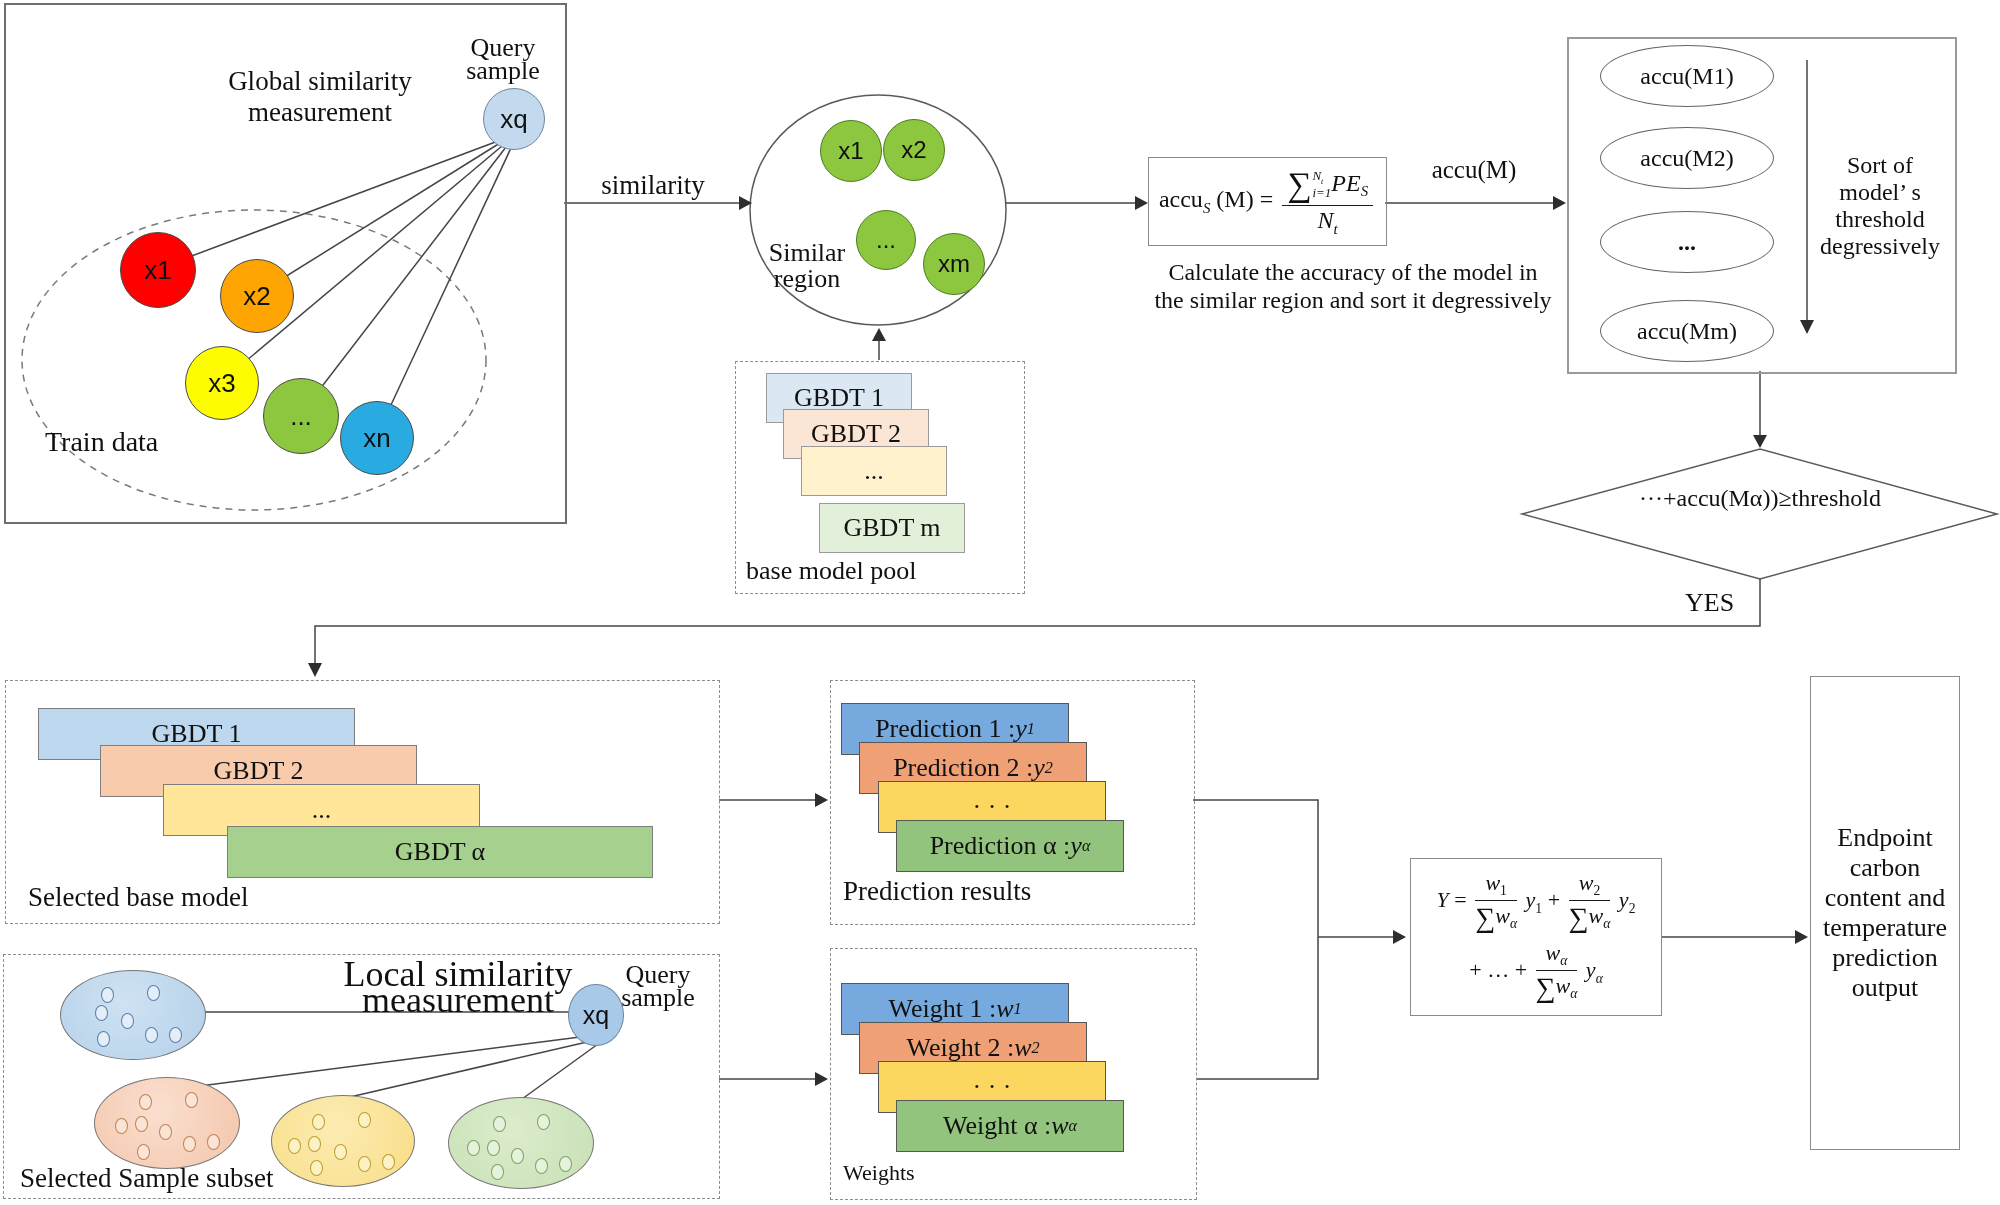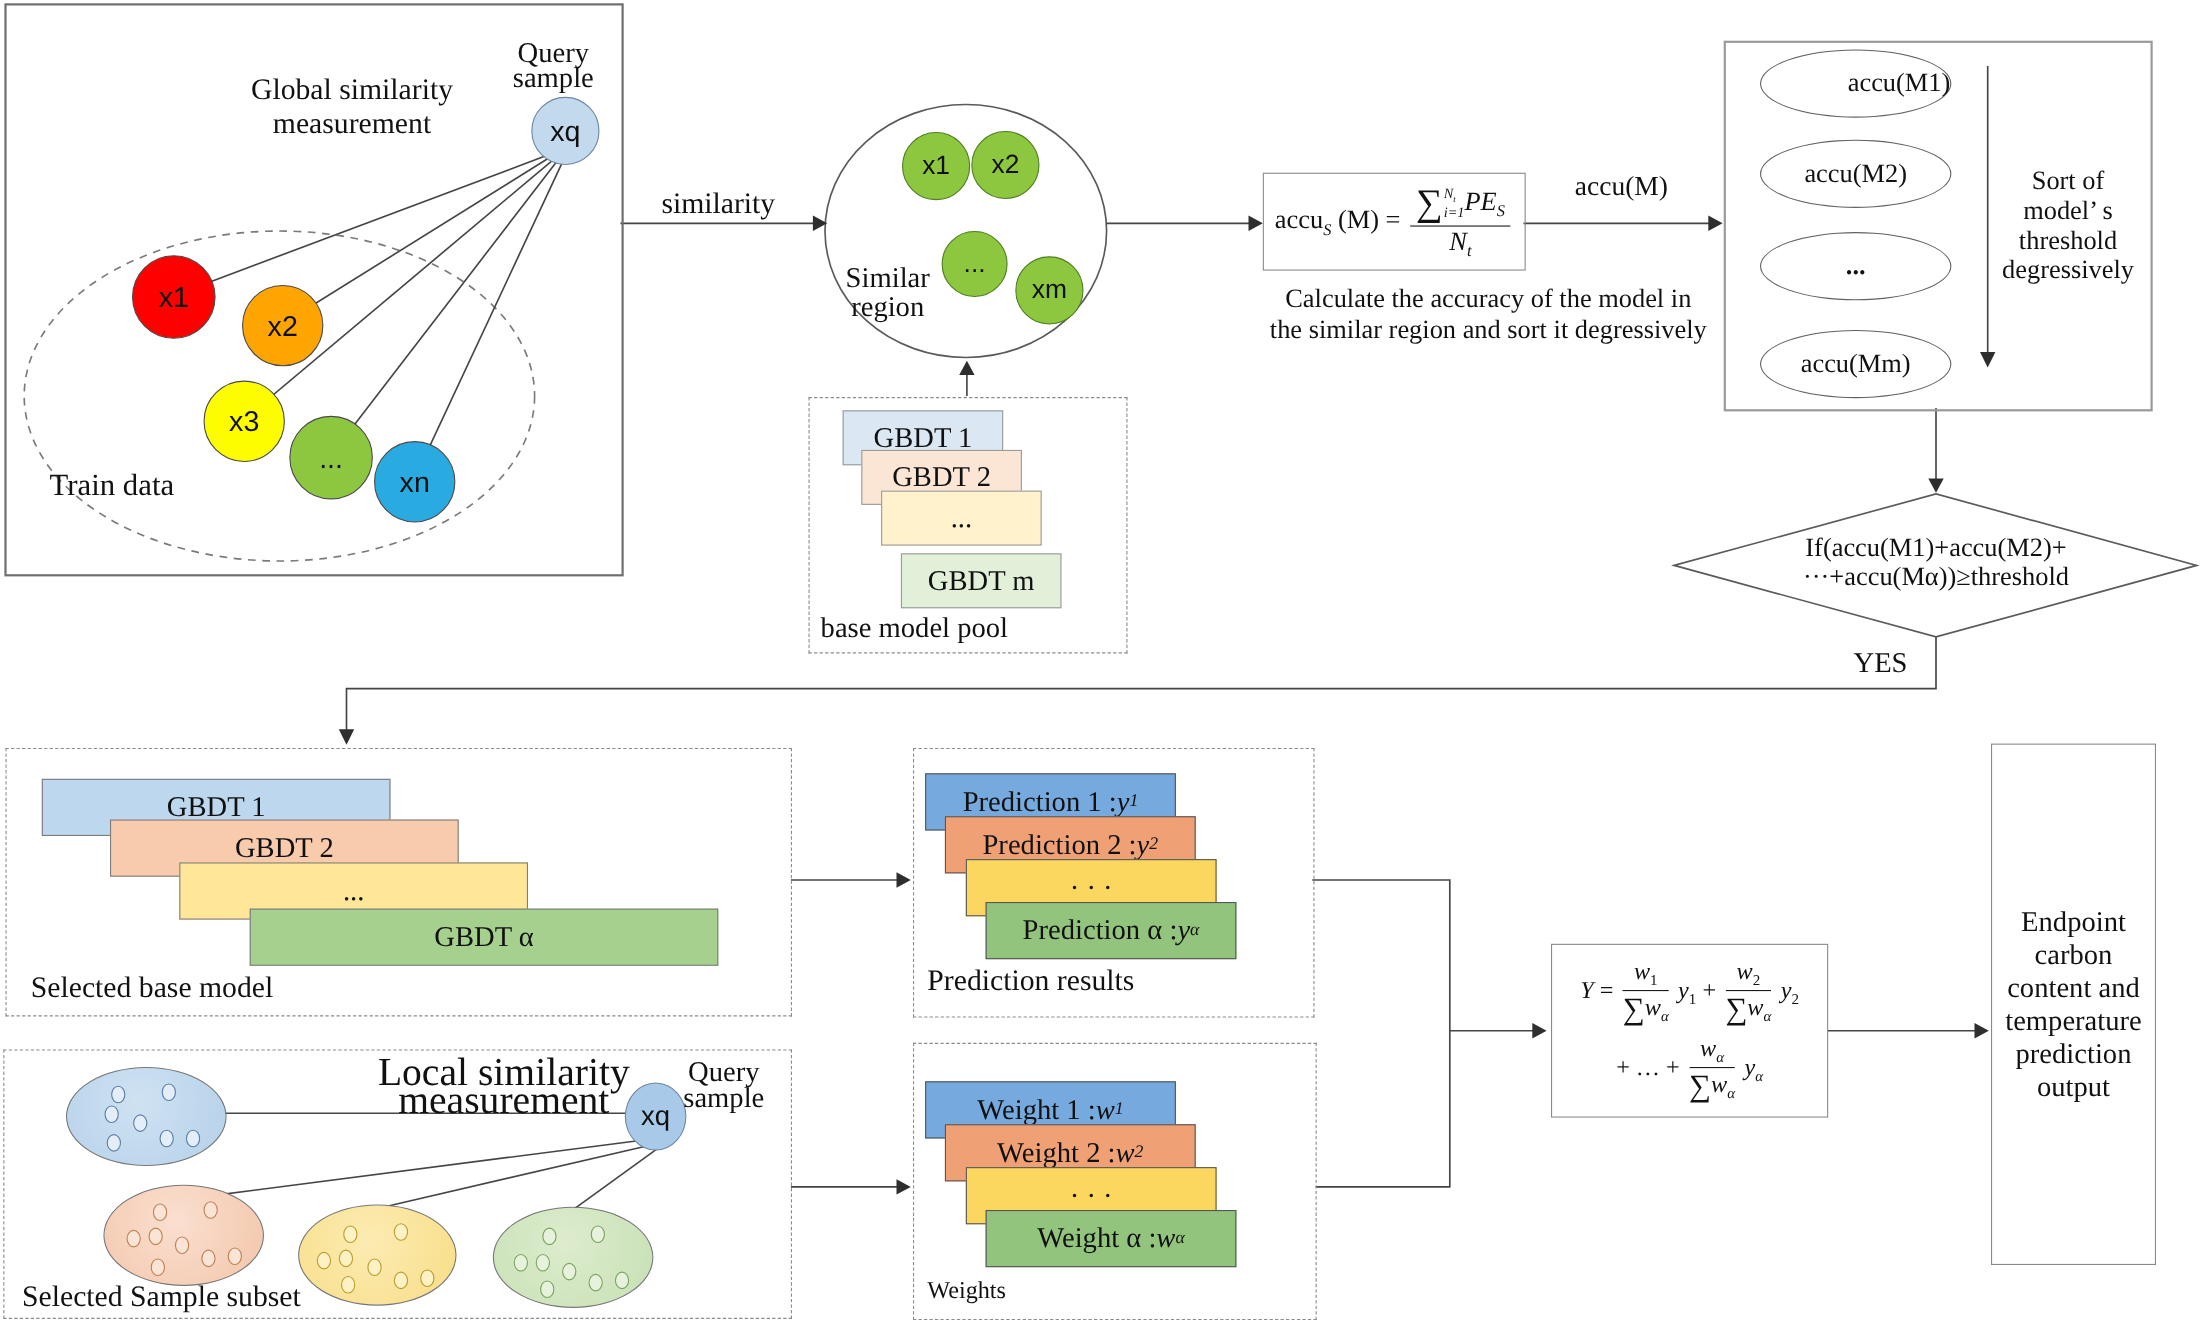--- a/index.html
+++ b/index.html
@@ -190,41 +190,40 @@
   </div>
 
   <div class="lbl ctr" style="left:1128px;top:258px;width:450px;font-size:24px;line-height:28px;">
     <div>Calculate the accuracy of the model in</div>
     <div>the similar region and sort it degressively</div>
   </div>
 
   <div class="lbl ctr" style="left:1412px;top:156px;width:124px;font-size:25px;">accu(M)</div>
 
   <div class="box" style="left:1567px;top:37px;width:386px;height:333px;border:2px solid #9a9a9a;z-index:2;"></div>
-  <div class="sortellipse" style="left:1600px;top:45px;justify-content:flex-end;">
+  <div class="sortellipse" style="left:1600px;top:45px;">
     <span>accu(M1)</span>
     </div>
   <div class="sortellipse" style="left:1600px;top:127px;">
     <span>accu(M2)</span>
     </div>
   <div class="sortellipse" style="left:1600px;top:211px;font-weight:bold;">
     <span>...</span>
     </div>
   <div class="sortellipse" style="left:1600px;top:300px;text-align:right;">
     <span>accu(Mm)</span>
     </div>
   <div class="lbl ctr" style="left:1810px;top:152px;width:140px;font-size:24px;line-height:27px;">
     <div>Sort of</div>
     <div>model’ s</div>
     <div>threshold</div>
     <div>degressively</div>
   </div>
 
   <div class="lbl ctr" style="left:1570px;top:485px;width:380px;font-size:24px;line-height:27px;z-index:3;">
-    <div>If(accu(M1)+accu(M2)+</div>
     <div>···+accu(Mα))≥threshold</div>
   </div>
   <div class="lbl" style="left:1685px;top:588px;font-size:26px;z-index:3;">YES</div>
 
   <div class="box dashbox" style="left:5px;top:680px;width:713px;height:242px;z-index:2;"></div>
   <div class="stackrect midstroke" style="left:38px;top:708px;width:315px;height:50px;background:#bdd7ee;">
     <span>GBDT  1</span>
     </div>
   <div class="stackrect midstroke" style="left:100px;top:745px;width:315px;height:50px;background:#f8cbad;">
     <span>GBDT  2</span>

